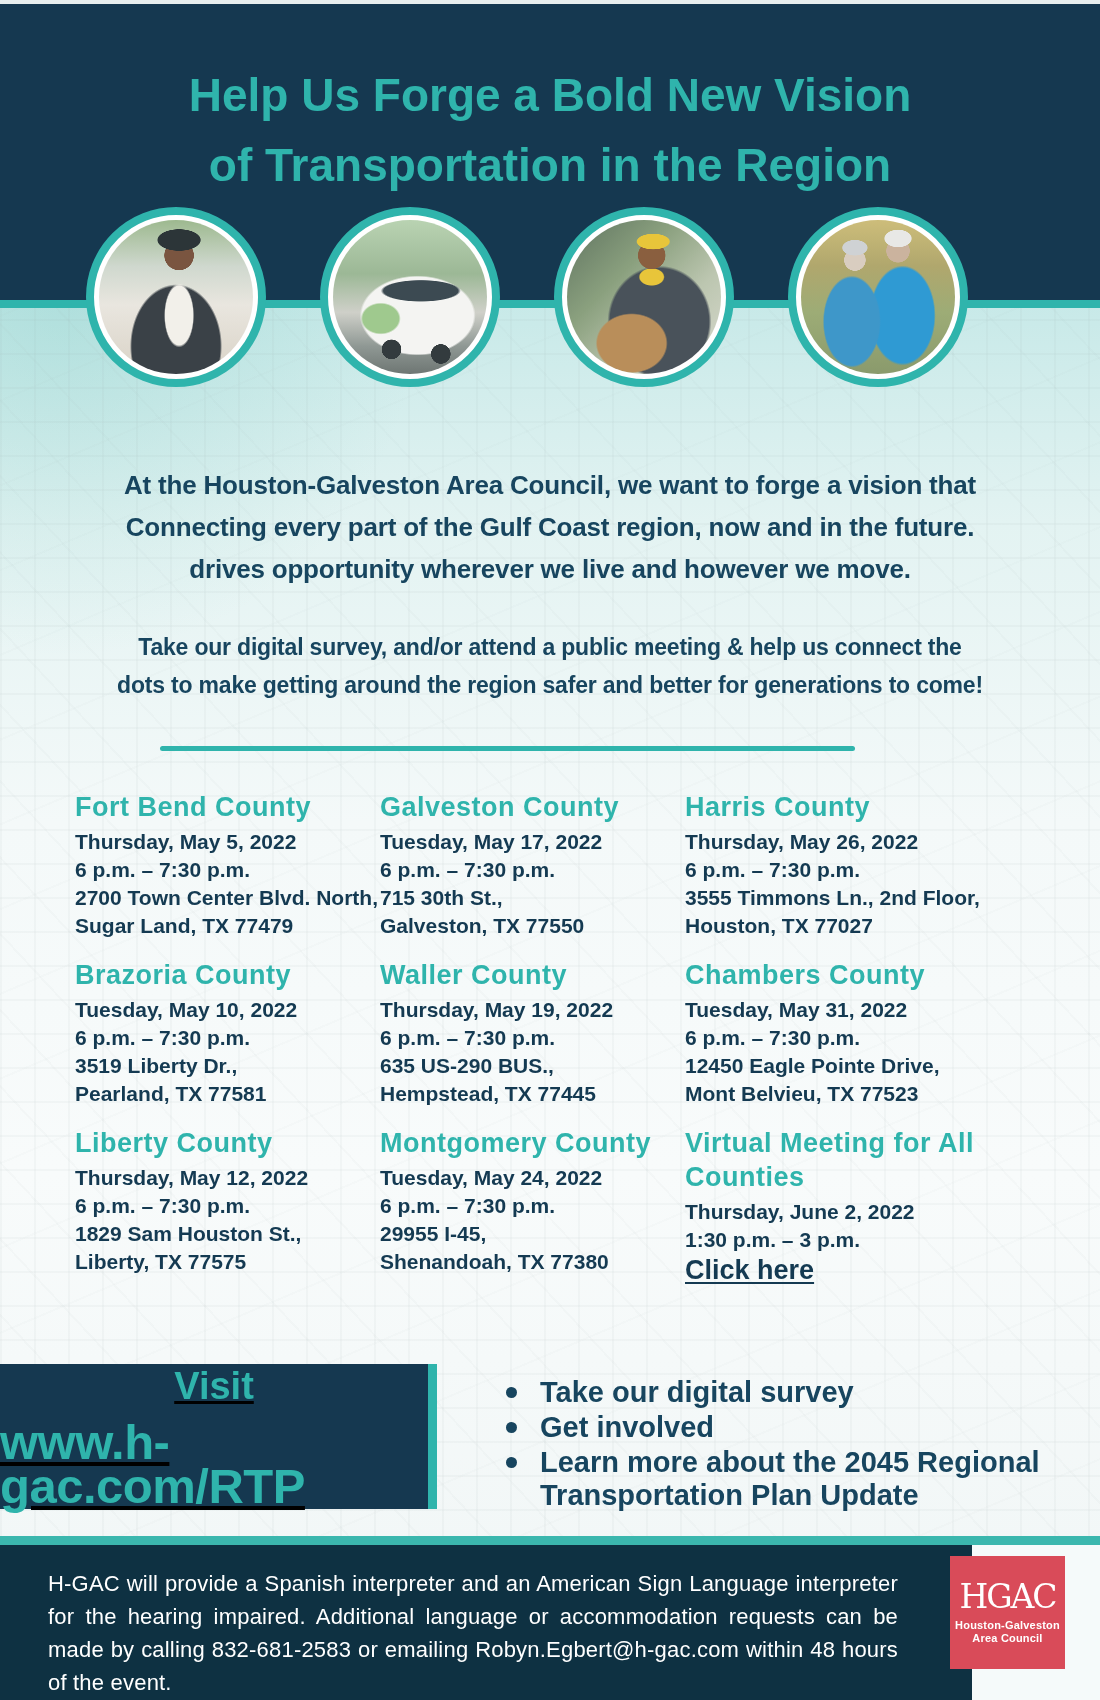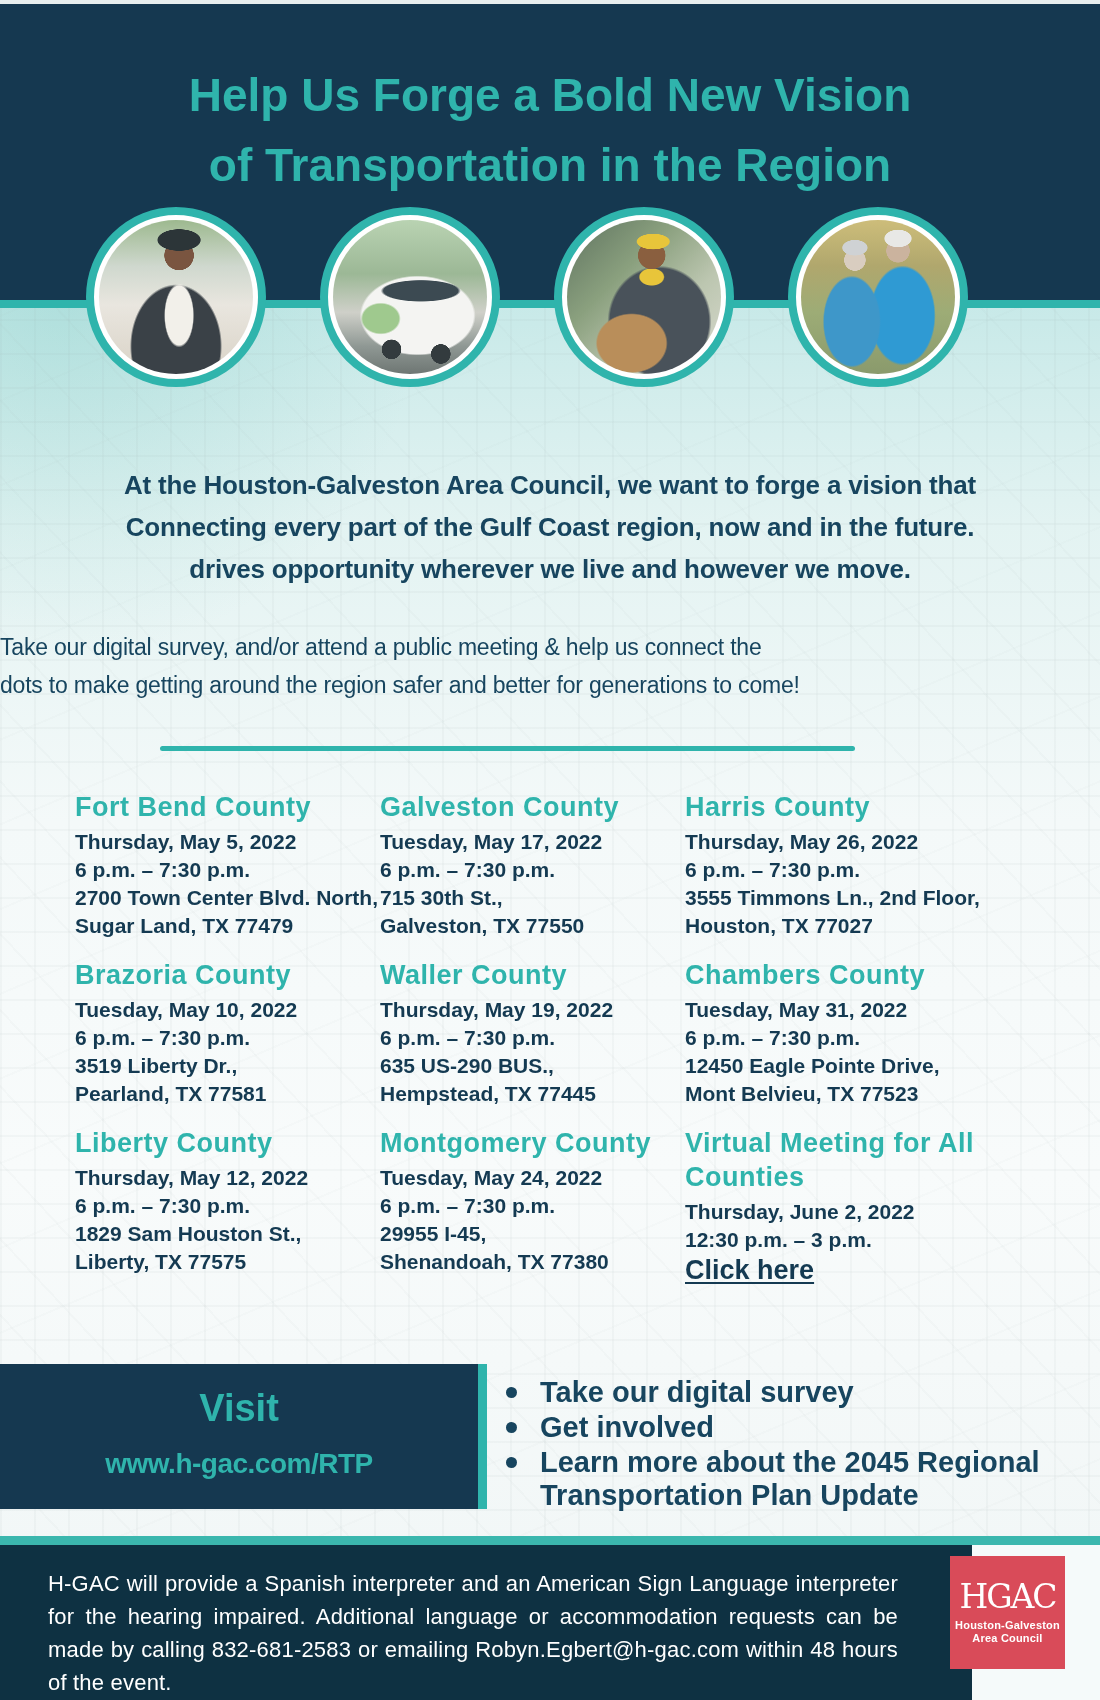--- a/index.html
+++ b/index.html
@@ -66,40 +66,40 @@
       radial-gradient(circle 11px at 35% 26%, #d9cdc0 96%, transparent),
       radial-gradient(ellipse 14px 9px at 63% 12%, #e8e8e6 94%, transparent),
       radial-gradient(circle 12px at 63% 20%, #cbb39e 96%, transparent),
       radial-gradient(ellipse 29px 46px at 33% 66%, #3e97c9 95%, transparent),
       radial-gradient(ellipse 33px 50px at 66% 62%, #2f9ad3 95%, transparent),
       linear-gradient(180deg,#cdbd7a 0%,#b0a76d 30%,#9dac76 60%,#8a9a6c 100%);}
 
   
   .intro1{position:absolute;left:0;top:460px;width:1100px;text-align:center;
     color:var(--text-navy);font-size:26px;font-weight:700;line-height:42px;letter-spacing:-0.2px;}
-  .intro2{position:absolute;left:0;top:624px;width:1100px;text-align:left;
-    color:var(--text-navy);font-size:23px;font-weight:400;line-height:38px;letter-spacing:-0.2px;}
+  .intro2{position:absolute;left:0;top:624px;width:1100px;text-align:center;
+    color:var(--text-navy);font-size:23px;font-weight:700;line-height:38px;letter-spacing:-0.2px;}
   .divider{position:absolute;left:160px;top:742px;width:695px;height:5px;background:var(--accent-teal);border-radius:3px;}
 
   
   .grid{position:absolute;left:75px;top:786px;width:1010px;display:grid;
     grid-template-columns:305px 305px 400px;row-gap:18px;}
   .county{color:var(--accent-teal);font-size:27px;font-weight:700;letter-spacing:.5px;
     line-height:34px;white-space:nowrap;}
   .county.wrap{white-space:normal;max-width:345px;}
   .mdetails{margin-top:4px;color:var(--details-navy);font-size:21px;font-weight:700;line-height:28px;}
   .click-here{display:inline-block;margin-top:2px;color:var(--details-navy);font-size:27px;font-weight:700;
     line-height:28px;text-decoration:underline;text-decoration-thickness:2px;text-underline-offset:3px;cursor:pointer;}
 
   
-  .cta-box{position:absolute;left:0;top:1360px;width:487px;height:145px;background:var(--header-navy);
+  .cta-box{position:absolute;left:0;top:1360px;width:437px;height:145px;background:var(--header-navy);
     border-right:9px solid var(--accent-teal);display:flex;flex-direction:column;align-items:center;
-    justify-content:center;gap:14px;z-index:2;}
+    justify-content:center;gap:14px;z-index:2;text-decoration:underline;}
   .visit-label{color:var(--accent-teal);font-size:38px;font-weight:700;line-height:40px;}
-  .visit-url{color:var(--accent-teal);font-size:28px;font-weight:700;line-height:44px;letter-spacing:-0.5px;cursor:pointer;}
+  .visit-url{color:var(--accent-teal);font-size:49px;font-weight:700;line-height:44px;letter-spacing:-0.5px;cursor:pointer;}
   .cta-bullets{position:absolute;left:498px;top:1372px;width:565px;list-style:none;z-index:2;}
   .cta-bullets li{position:relative;padding-left:42px;color:var(--text-navy);
     font-size:29px;font-weight:700;line-height:33px;margin-bottom:2px;}
   .cta-bullets li::before{content:"";position:absolute;left:8px;top:11px;width:11px;height:11px;
     border-radius:50%;background:var(--text-navy);}
 
   
   .footer-stripe{position:absolute;left:0;top:1532px;width:1100px;height:9px;background:#3BB7AE;}
   .footer{position:absolute;left:0;top:1541px;width:972px;height:159px;background:var(--footer-navy);}
   .footer-text{position:absolute;left:48px;top:22px;width:850px;color:#ffffff;
@@ -224,21 +224,21 @@
           <div>Tuesday, May 24, 2022</div>
           <div>6 p.m. – 7:30 p.m.</div>
           <div>29955 I-45,</div>
           <div>Shenandoah, TX 77380</div>
         </div>
     </div>
     <div class="meeting">
       <h3 class="county wrap">Virtual Meeting for All Counties</h3>
       <div class="mdetails">
           <div>Thursday, June 2, 2022</div>
-          <div>12:30 p.m. – 3 p.m.</div>
+          <div>1:30 p.m. – 3 p.m.</div>
         </div>
       <a class="click-here">Click here</a>
     </div>
   </div>
 
   <div class="cta-box">
     <div class="visit-label">Visit</div>
     <div class="visit-url">www.h-gac.com/RTP</div>
   </div>
   <ul class="cta-bullets">

